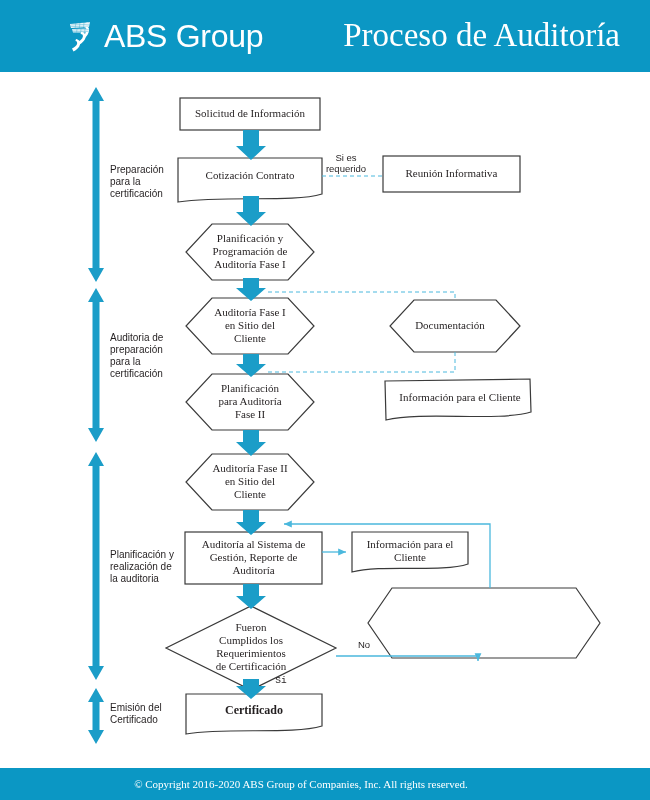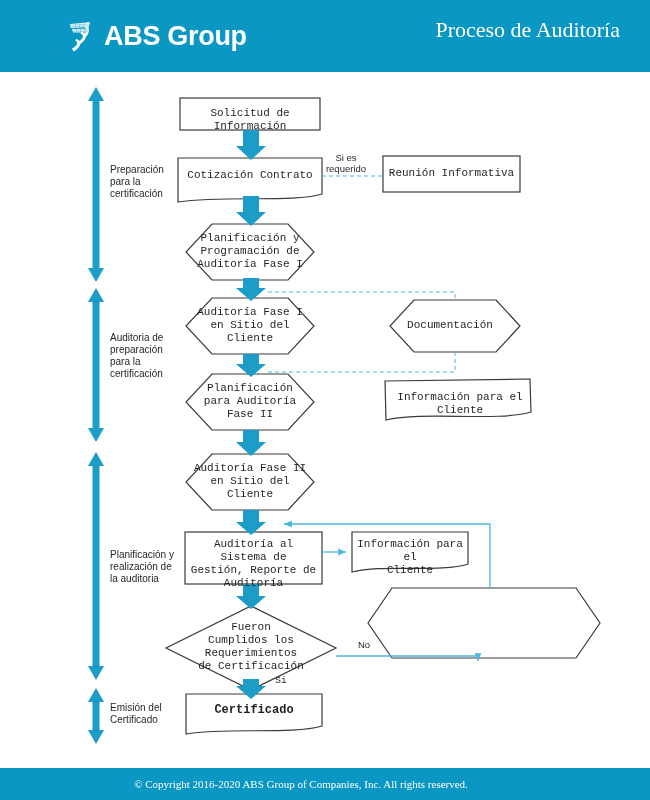--- a/index.html
+++ b/index.html
@@ -40,33 +40,33 @@
     align-items: center;
   }
   #logo-mark {
     width: 34px;
     height: 34px;
     margin-right: 2px;
     display: block;
   }
   #logo-text {
     color: #ffffff;
-    font-size: 27px;
-    font-weight: bold;
+    font-size: 32px;
+    font-weight: normal;
     letter-spacing: -0.3px;
     line-height: 1;
     white-space: nowrap;
   }
   #header-title {
     position: absolute;
     right: 30px;
     top: 19px;
     color: #ffffff;
     font-family: "Liberation Serif", serif;
-    font-size: 22px;
+    font-size: 33px;
     line-height: 1;
     white-space: nowrap;
   }
 
   
   #footer {
     position: absolute;
     left: 0; top: 768px;
     width: 650px;
     height: 32px;
@@ -97,21 +97,21 @@
     position: absolute;
     left: 0; top: 0;
     width: 650px;
     height: 696px;
   }
 
   
   .node-label {
     position: absolute;
     text-align: center;
-    font-family: Liberation Mono, monospace;
+    font-family: Liberation Serif, serif;
     font-size: 11px;
     color: #231f20;
     line-height: 13px;
     white-space: pre-line;
     pointer-events: none;
   }
   .node-label.bold { font-weight: bold; font-size: 12px; }
 
   .phase-label {
     position: absolute;

